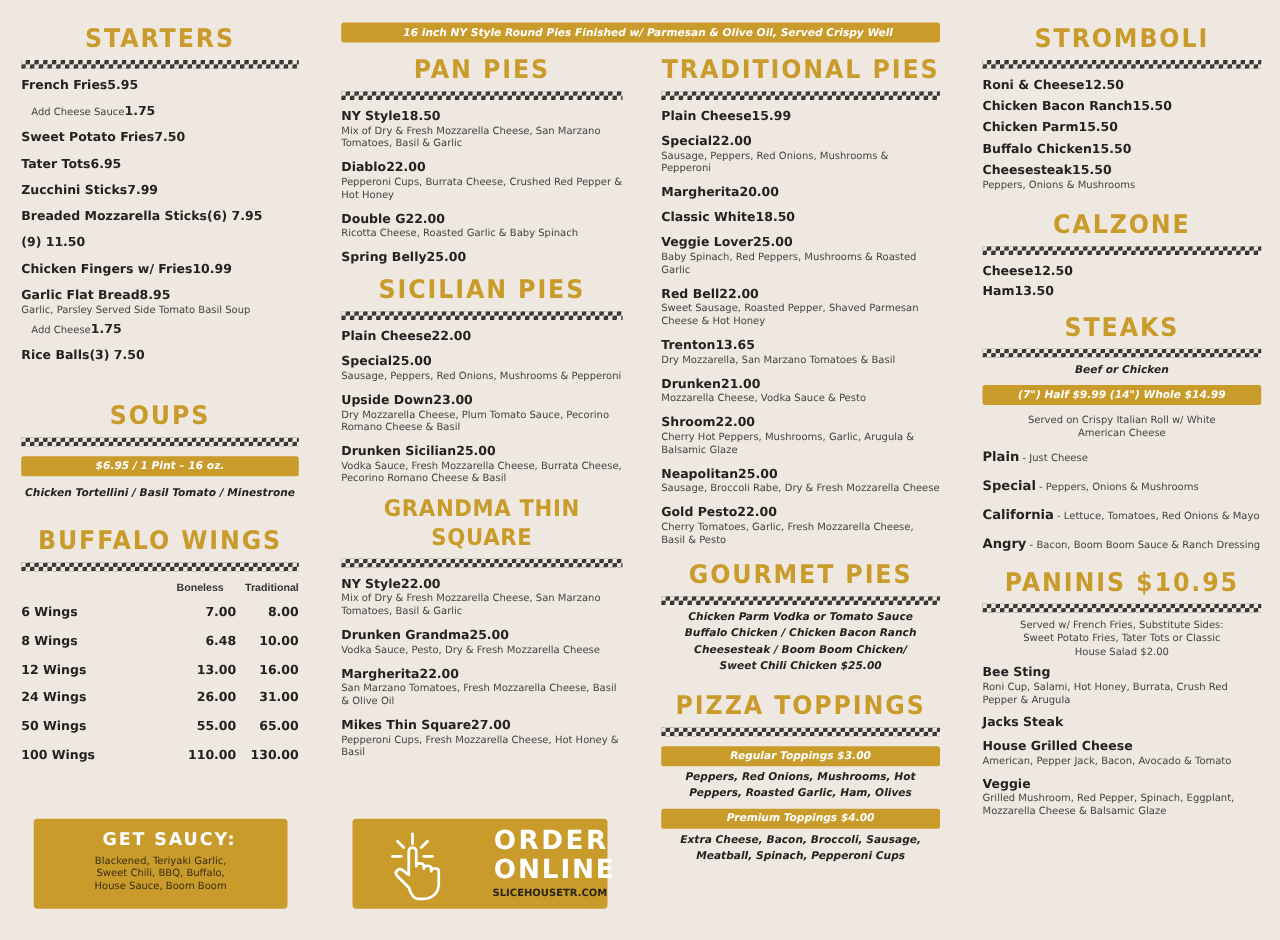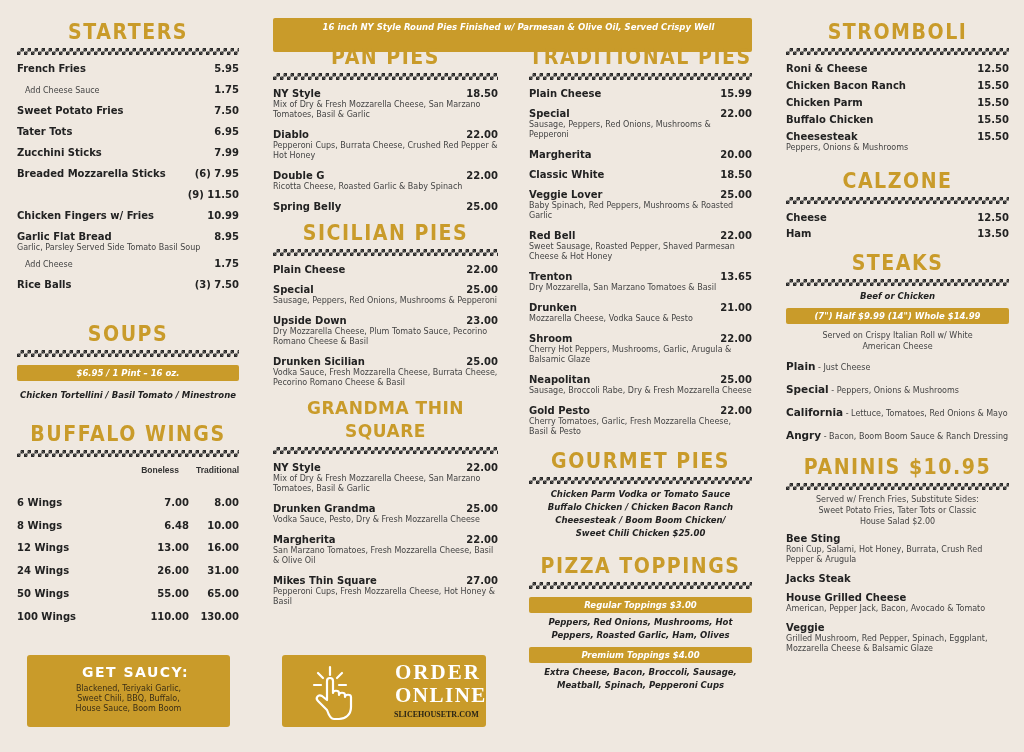--- a/index.html
+++ b/index.html
@@ -28,21 +28,21 @@
   }
   .checker {
     height: 7px;
     margin: 6px 0 8px 0;
     background-image:
       linear-gradient(45deg, #2b2b2b 25%, transparent 25%, transparent 75%, #2b2b2b 75%),
       linear-gradient(45deg, #2b2b2b 25%, transparent 25%, transparent 75%, #2b2b2b 75%);
     background-size: 7px 7px;
     background-position: 0 0, 3.5px 3.5px;
   }
-  .row { display: flex; justify-content: space-between; align-items: baseline; }
+  .row { display: flex; align-items: baseline; }
   .item { margin-bottom: 9px; }
   .iname { font-weight: bold; font-size: 10px; color: #222; }
   .iprice { font-weight: bold; font-size: 10px; color: #222; white-space: nowrap; }
   .idesc { font-size: 8px; color: #444; line-height: 10px; margin-top: 1px; }
   .sub { font-size: 8px; color: #444; padding-left: 8px; }
   .gold-bar {
     background: #c99b2a;
     color: #fff;
     font-style: italic;
     font-weight: bold;
@@ -51,41 +51,41 @@
     border-radius: 2px;
     padding: 3px 4px;
   }
   .center-it { text-align: center; font-style: italic; font-weight: bold; font-size: 8.5px; color: #222; line-height: 13px; }
   .center-note { text-align: center; font-size: 8px; color: #444; line-height: 11px; }
 
   .starters-list .item { margin-bottom: 0; height: 21px; }
 
   .wings-head { display: flex; justify-content: flex-end; font-family: "Liberation Sans", sans-serif; font-weight: bold; font-size: 8.5px; color: #333; margin-bottom: 10px; }
   .wings-head span { width: 60px; text-align: right; }
-  .wrow { display: flex; height: 22.8px; align-items: flex-end; }
+  .wrow { display: flex; height: 22.8px; align-items: flex-start; }
   .wrow .wn { flex: 1; font-weight: bold; font-size: 10px; }
   .wrow .wp { width: 55px; text-align: right; font-weight: bold; font-size: 10px; }
   .wrow .wp2 { width: 50px; }
 
   .box {
     position: absolute;
     background: #c99b2a;
     border-radius: 3px;
   }
   .box-saucy { left: 27px; top: 655px; width: 203px; height: 72px; text-align: center; }
   .box-saucy .bt { color: #fff; font-weight: bold; font-size: 14px; letter-spacing: 1.5px; margin-top: 9px; margin-left: 14px; }
   .box-saucy .bd { color: #3a2e15; font-size: 8px; line-height: 10px; margin-top: 4px; }
-  .box-order { left: 282px; top: 655px; width: 204px; height: 72px; font-family: Liberation Serif, serif; }
+  .box-order { left: 282px; top: 655px; width: 204px; height: 72px; }
   .box-order .hand { position: absolute; left: 30px; top: 10px; }
   .box-order .o1 { position: absolute; left: 113px; top: 6px; color: #fff; font-weight: bold; font-size: 21px; letter-spacing: 2px; line-height: 23px; }
   .box-order .o2 { position: absolute; left: 113px; top: 29px; color: #fff; font-weight: bold; font-size: 21px; letter-spacing: 1.5px; line-height: 23px; }
   .box-order .o3 { position: absolute; left: 112px; top: 55px; color: #2a2516; font-weight: bold; font-size: 8px; }
 
   .top-banner {
-    position: absolute; left: 273px; top: 18px; width: 479px; height: 34px;
+    position: absolute; left: 273px; top: 18px; width: 479px; height: 16px;
     background: #c99b2a; border-radius: 2px;
     color: #fff; font-style: italic; font-weight: bold; font-size: 8.5px;
     text-align: center; line-height: 18px; padding-left: 12px;
   }
   .steak-list .sl { font-size: 8px; color: #444; margin-bottom: 11px; }
   .steak-list .sl b { font-size: 10.5px; color: #222; }
 </style>
 </head>
 <body>
 

